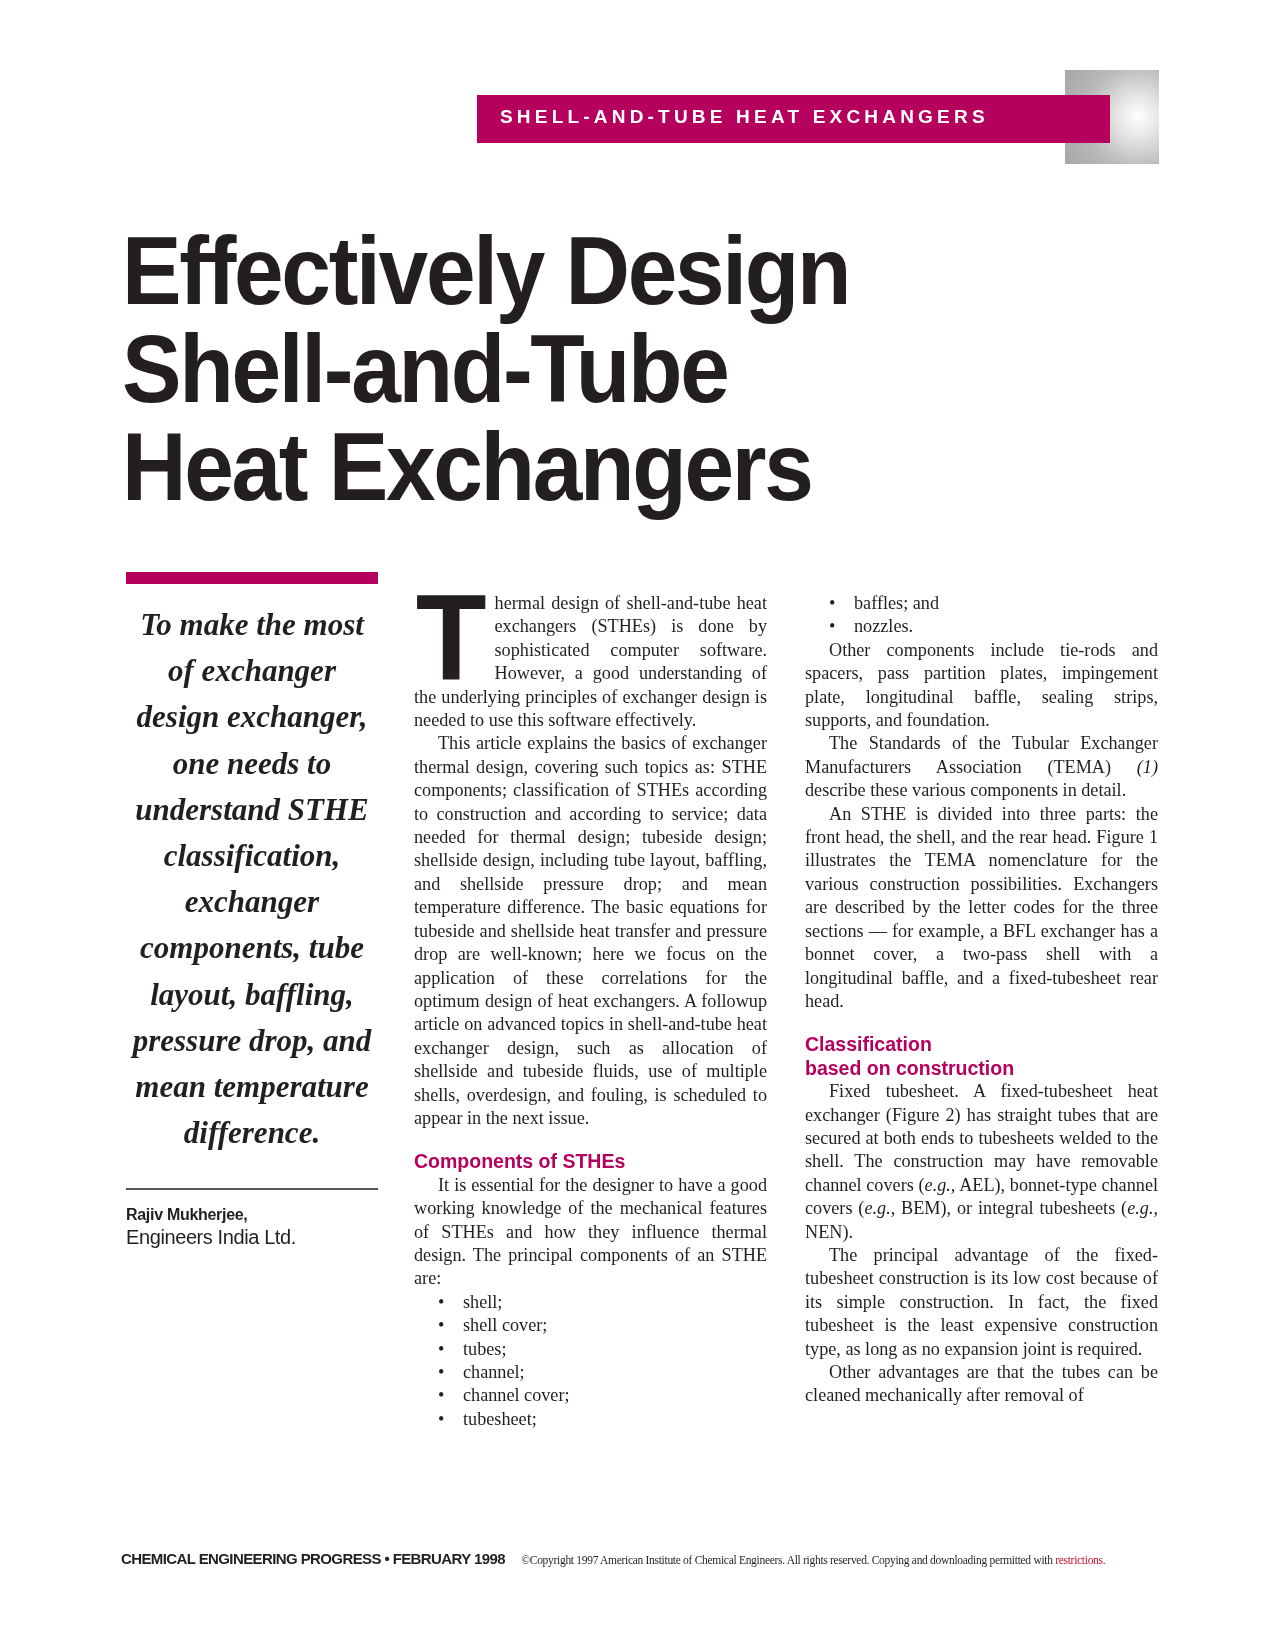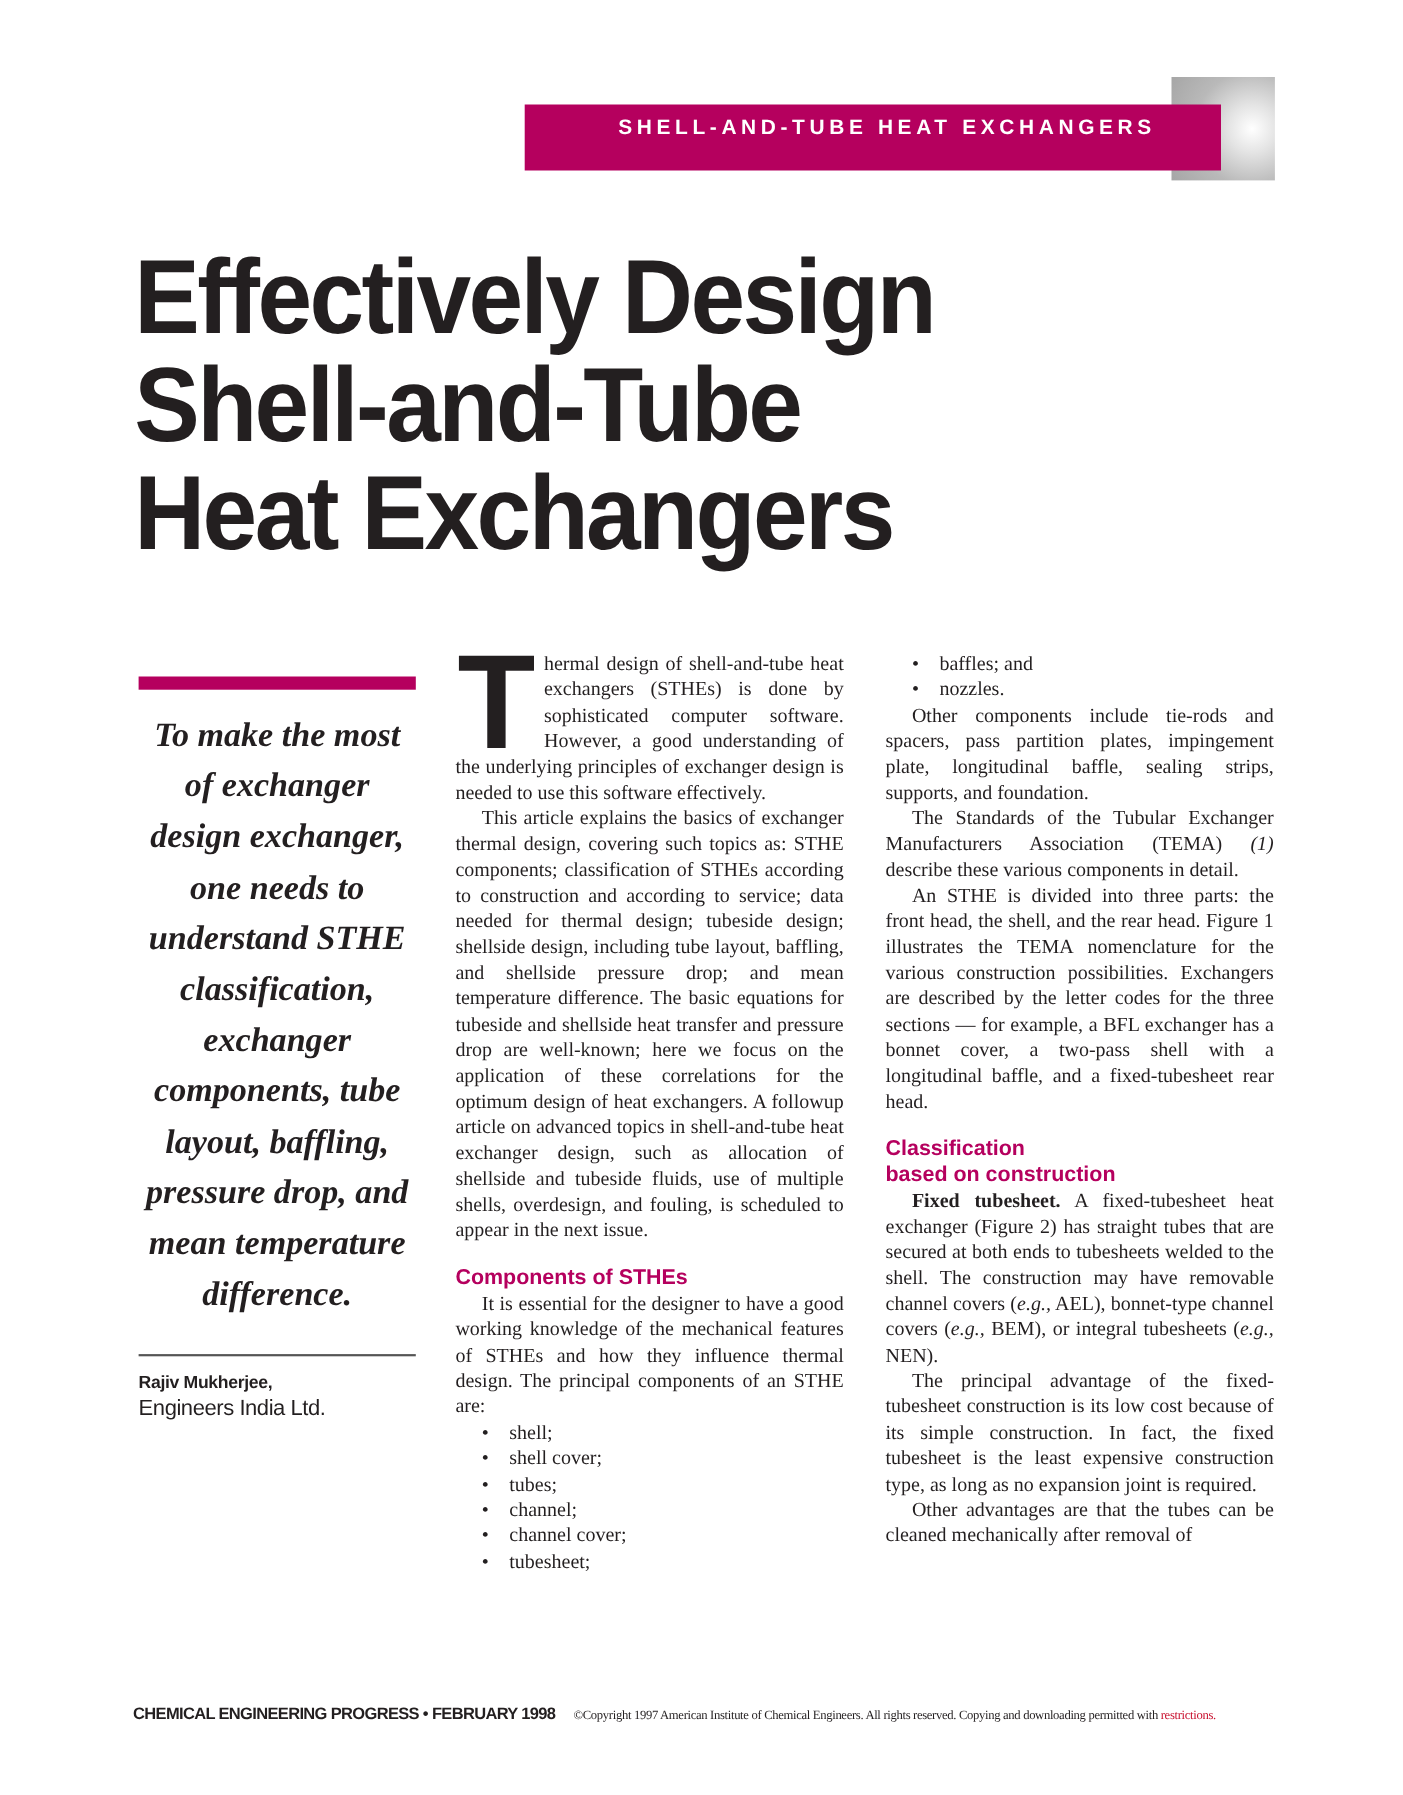--- a/index.html
+++ b/index.html
@@ -1,39 +1,39 @@
 <!DOCTYPE html>
 <html><head>
   <meta charset="utf-8">
   <style>
     html, body { margin: 0; padding: 0; background: #ffffff; }
     body { width: 1275px; height: 1632px; position: relative; overflow: hidden; color: #231f20; }
 
     .section-banner {
-      position: absolute; left: 477px; top: 95px; width: 633px; height: 60px;
+      position: absolute; left: 477px; top: 95px; width: 633px; height: 48px;
       background: #b5005e; color: #ffffff;
       font-family: "Liberation Sans", sans-serif; font-weight: bold; font-size: 19px;
-      letter-spacing: 4.2px; line-height: 44px; text-align: left; padding-left: 85px; box-sizing: border-box;
+      letter-spacing: 4.2px; line-height: 44px; text-align: left; padding-left: 23px; box-sizing: border-box;
       z-index: 2;
     }
     .corner-block {
       position: absolute; left: 1065px; top: 70px; width: 94px; height: 94px;
       background: radial-gradient(circle at 78% 50%, #ffffff 0%, #e4e4e4 25%, #b9b9b9 60%, #a6a6a6 100%);
       z-index: 1;
     }
 
     .title {
       position: absolute; left: 122px; top: 222px; width: 980px; margin: 0;
       font-family: "Liberation Sans", sans-serif; font-weight: bold;
       font-size: 96px; line-height: 98px; letter-spacing: -2.5px; color: #231f20;
       transform: scaleX(0.93); transform-origin: left top;
     }
     .title span { display: block; white-space: nowrap; }
 
-    .sidebar { position: absolute; left: 126px; top: 615px; width: 252px; }
+    .sidebar { position: absolute; left: 126px; top: 572px; width: 252px; }
     .sidebar-rule-top { height: 12px; background: #b5005e; margin-bottom: 18px; }
     .pullquote {
       font-family: "Liberation Serif", serif; font-style: italic; font-weight: bold;
       font-size: 31px; line-height: 46.2px; text-align: center; margin: 0; color: #231f20;
     }
     .pullquote span { display: block; white-space: nowrap; }
     .sidebar-rule-bottom { height: 1.5px; background: #555; margin-top: 32px; }
     .author { margin-top: 16px; font-family: "Liberation Sans", sans-serif; }
     .author-name { font-weight: bold; font-size: 16px; letter-spacing: -0.3px; }
     .author-affil { font-size: 20px; letter-spacing: -0.4px; margin-top: 2px; }
@@ -56,21 +56,21 @@
 
     .bullets { list-style: none; margin: 0; padding: 0 0 0 24px; text-align: left; }
     .bullets li { position: relative; padding-left: 25px; }
     .bullets li::before { content: "\2022"; position: absolute; left: 0; top: 0; }
 
     .subhead {
       font-family: "Liberation Sans", sans-serif; font-weight: bold; color: #b5005e;
       font-size: 19.5px; line-height: 23.4px; margin: 0; text-align: left;
     }
     .sh-gap { margin-top: 20px; }
-    .runin { font-weight: bold; }
+    .runin { font-weight: normal; }
 
     .footer {
       position: absolute; left: 121px; top: 1550px; width: 1100px; white-space: nowrap;
       font-family: "Liberation Sans", sans-serif;
     }
     .footer-journal { font-weight: bold; font-size: 15px; letter-spacing: -0.6px; }
     .footer-copy { font-family: "Liberation Serif", serif; font-size: 11.5px; margin-left: 12px; letter-spacing: -0.3px; }
     .footer-link { color: #c8102e; text-decoration: none; }
   </style>
 </head>

